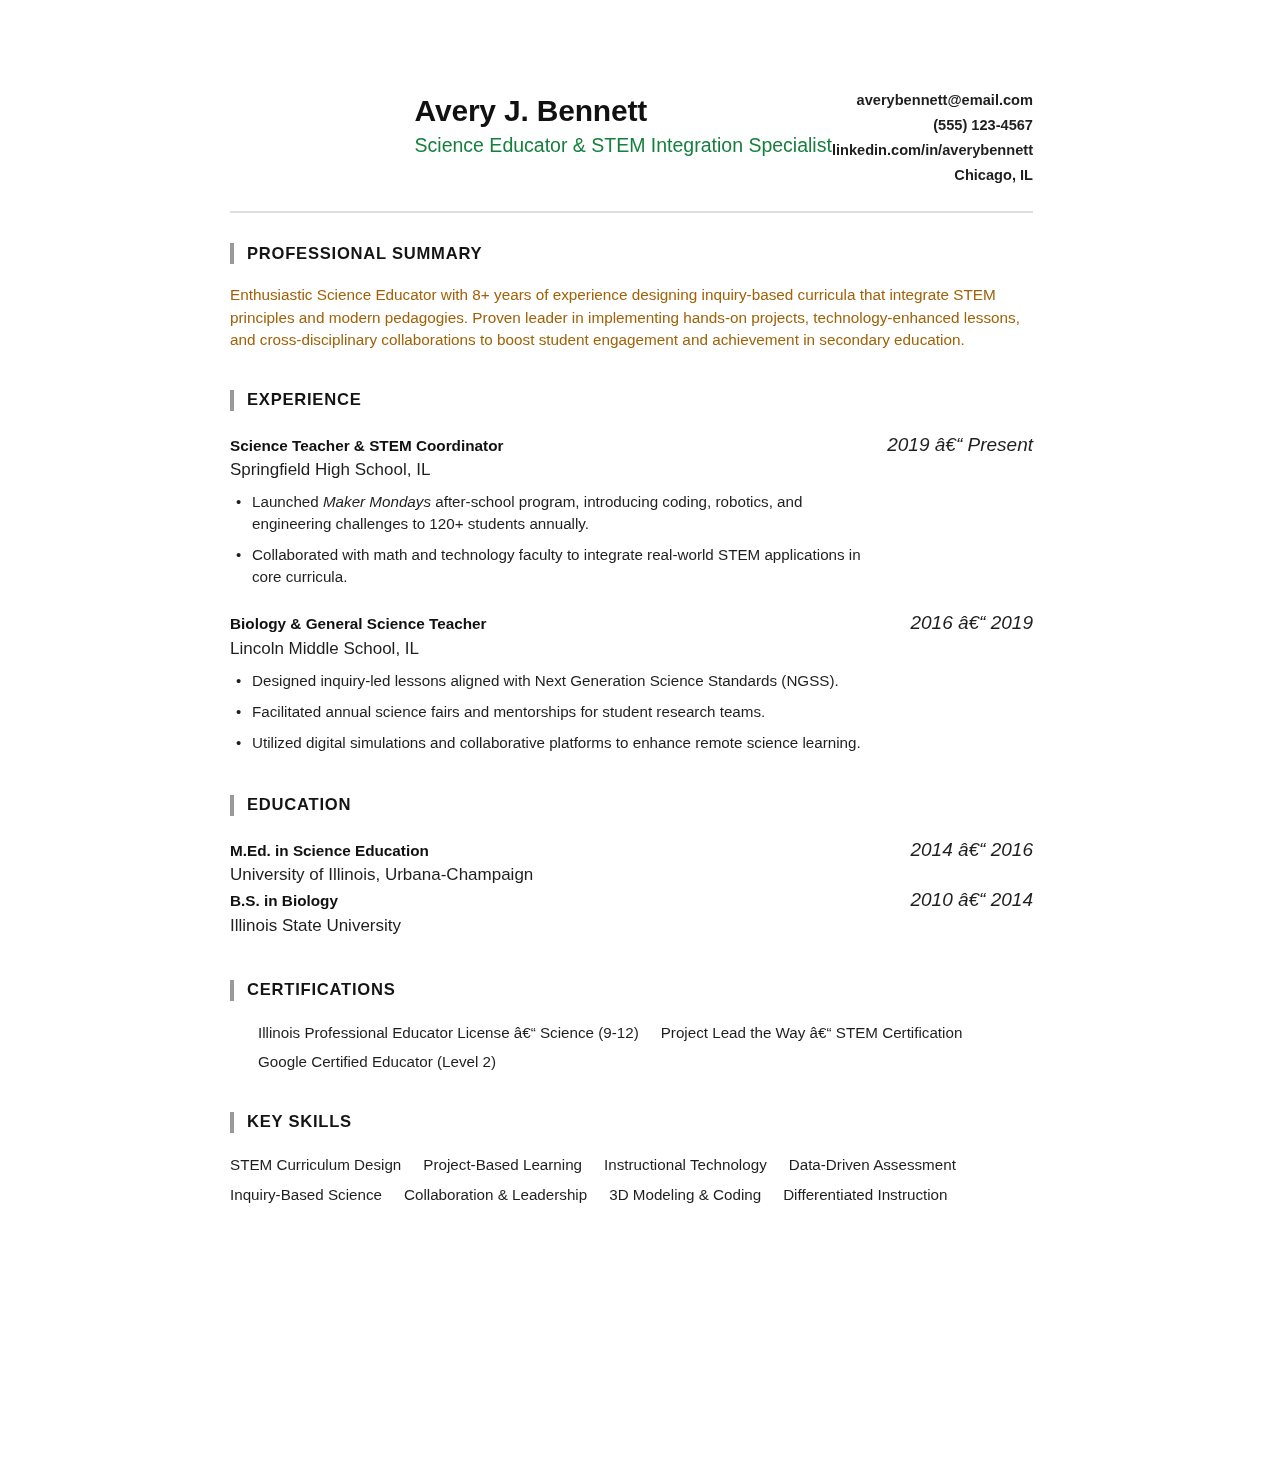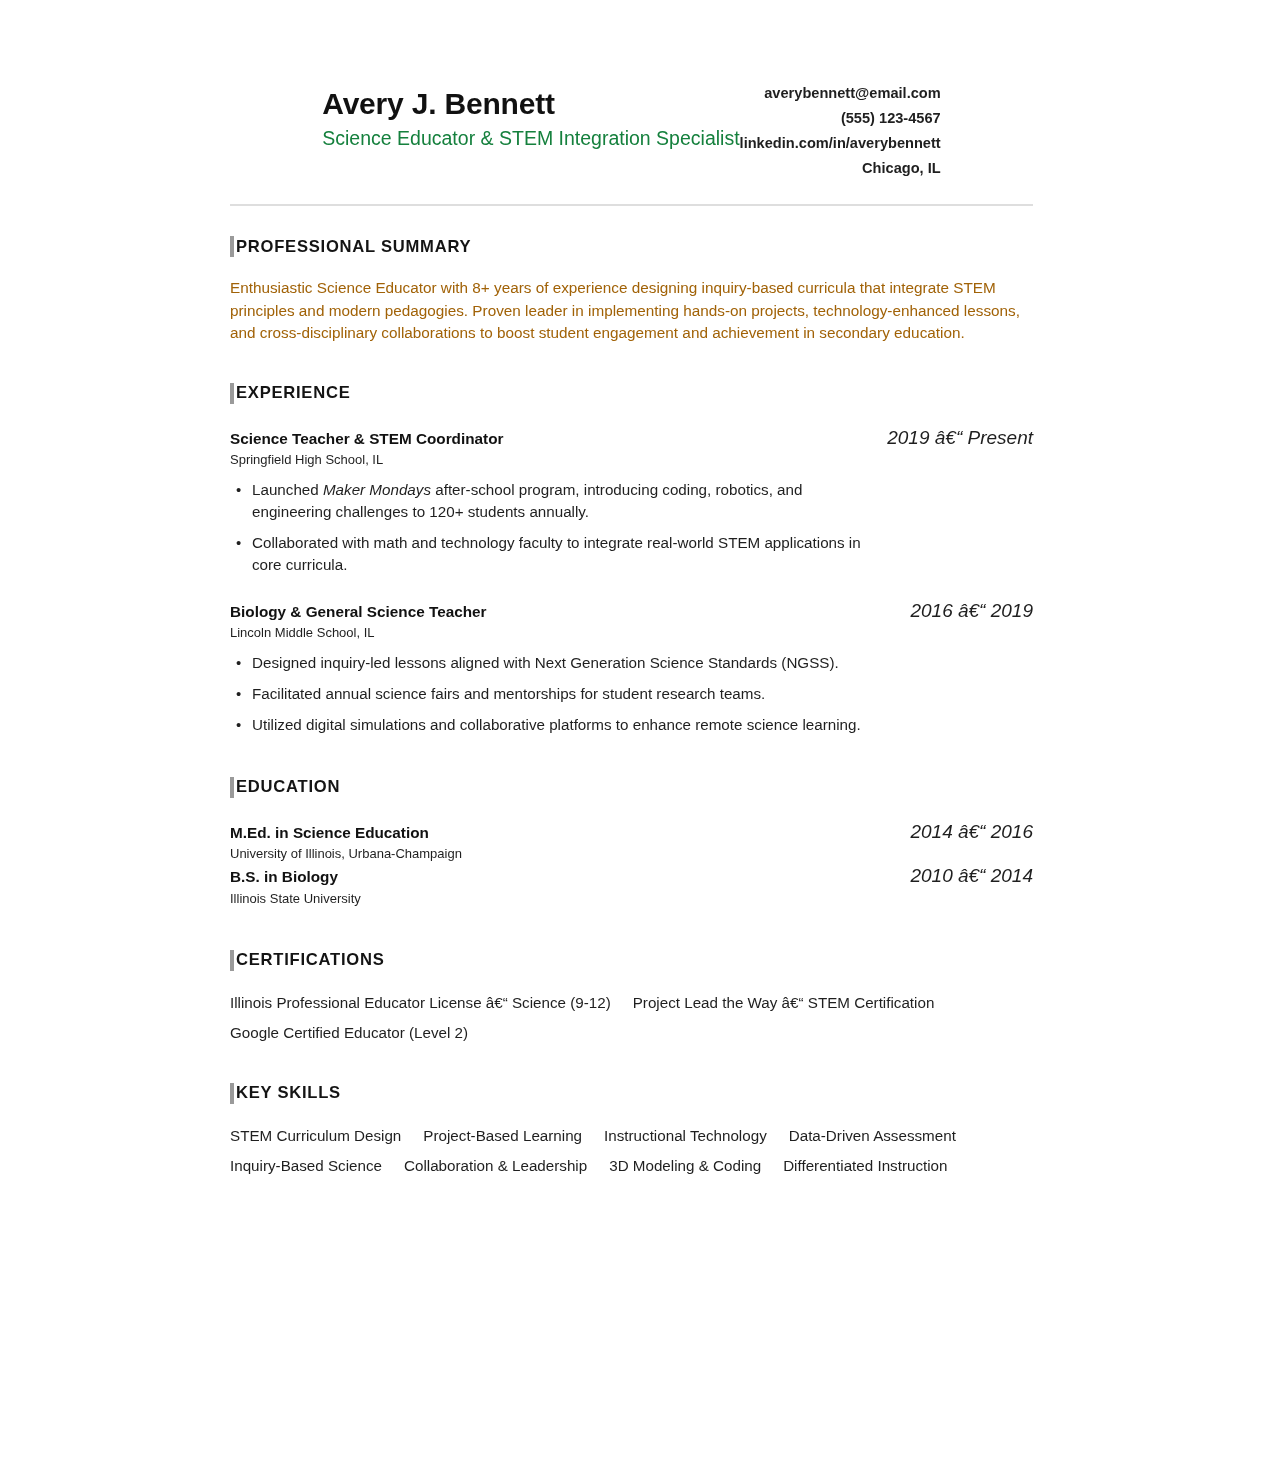--- a/index.html
+++ b/index.html
@@ -32,22 +32,23 @@
   .sheet {
     position: absolute;
     left: 230px; top: 0;
     width: 803px;
   }
 
   
   .header {
     display: flex;
     align-items: flex-start;
-    justify-content: center;
+    justify-content: flex-end;
     padding-top: 79px;
+    margin-top: 7px;
   }
   .identity { padding-top: 9px; }
   .full-name {
     font-size: 30px;
     font-weight: bold;
     letter-spacing: -0.2px;
     line-height: 1.08;
     margin: 0;
     color: #111111;
   }
@@ -73,21 +74,21 @@
     border: 0;
     border-top: 2px solid #dedede;
     width: 803px;
   }
 
   
   .section { margin-top: 0; }
   .section-head {
     display: flex;
     align-items: center;
-    gap: 2px;
+    gap: 13px;
     margin: 0;
     padding: 0;
   }
   .accent-bar {
     display: block;
     width: 4px;
     height: 21px;
     background: #9a9a9a;
     flex: 0 0 auto;
   }
@@ -124,21 +125,21 @@
     line-height: 1.4;
   }
   .entry-date {
     font-size: 19px;
     font-style: italic;
     color: #1f1f1f;
     white-space: nowrap;
     line-height: 1.4;
   }
   .entry-org {
-    font-size: 13px;
+    font-size: 17px;
     color: #1f1f1f;
     line-height: 1.4;
   }
 
   .bullets {
     list-style: none;
     margin: 9px 0 0 0;
     padding: 0;
   }
   .bullets li {
@@ -262,21 +263,21 @@
             <div class="entry-org">Illinois State University</div>
           </div>
         </div>
       </div>
 
       <div class="section" style="margin-top:42px;">
         <div class="section-head">
           <span class="accent-bar"></span>
           <span class="section-title">CERTIFICATIONS</span>
         </div>
-        <div class="section-body" style="margin-top:21px;">
+        <div class="section-body" style="margin-top:21px;margin-left:28px;">
           <div class="inline-flow">
             <span>Illinois Professional Educator License â€“ Science (9-12)</span>
             <span>Project Lead the Way â€“ STEM Certification</span>
             <span>Google Certified Educator (Level 2)</span>
           </div>
         </div>
       </div>
 
       <div class="section" style="margin-top:38px;">
         <div class="section-head">

